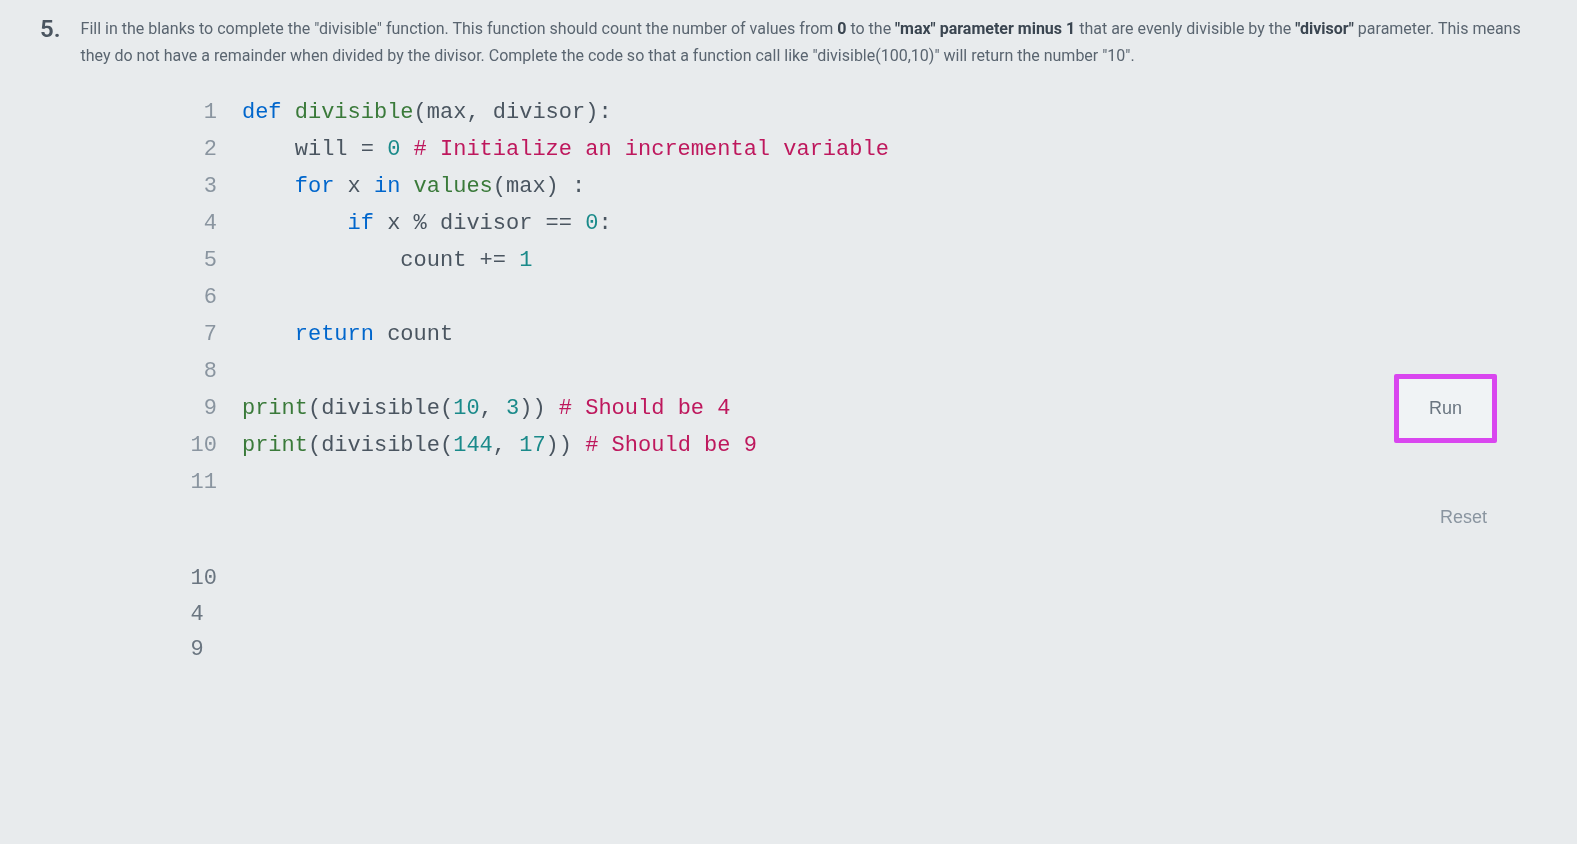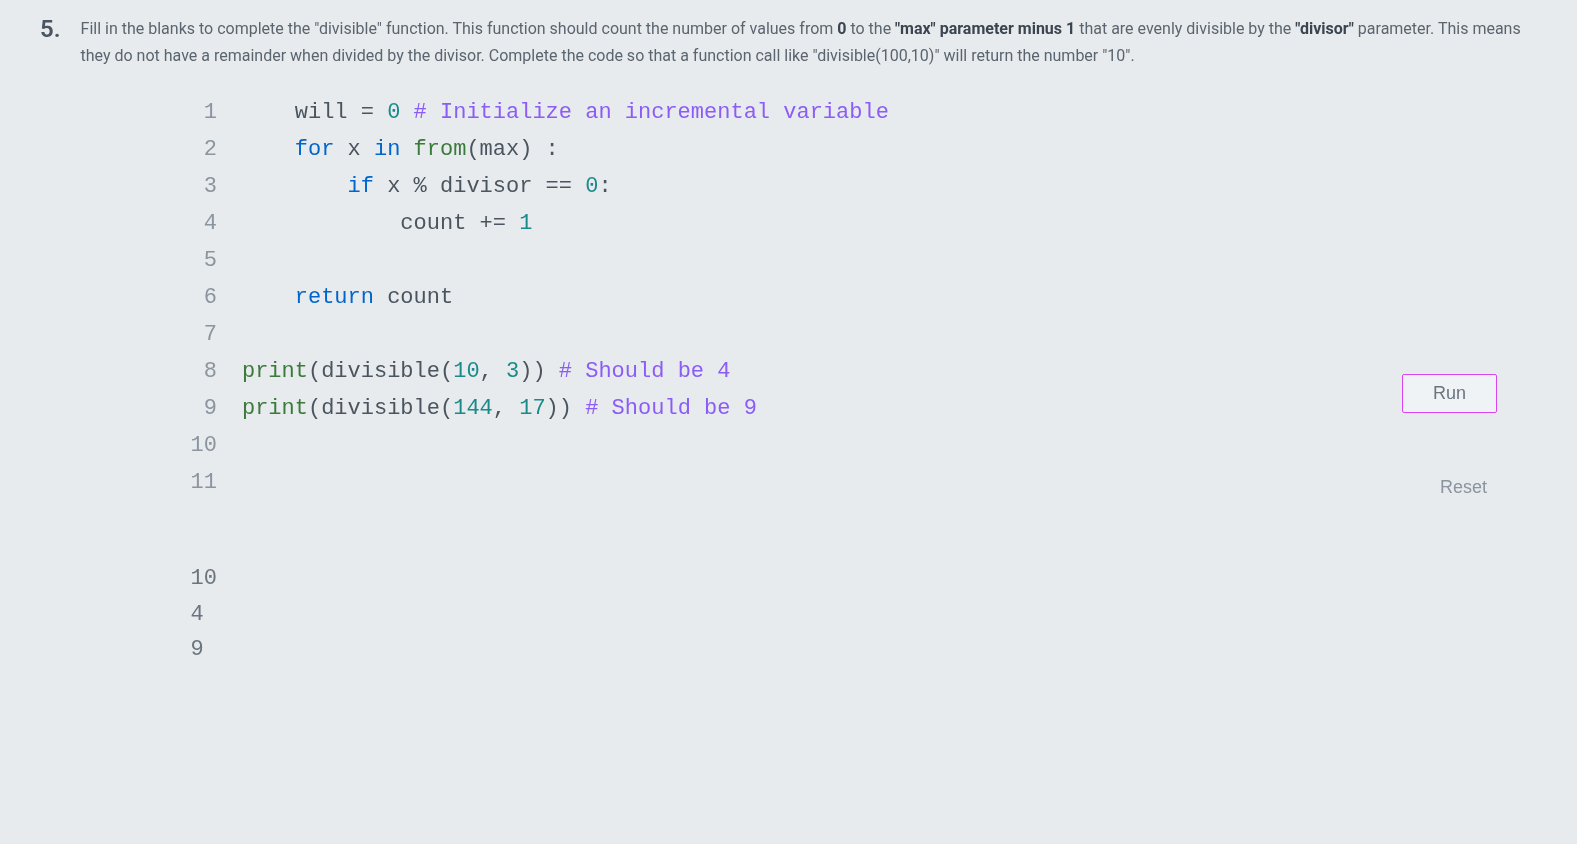--- a/index.html
+++ b/index.html
@@ -62,34 +62,34 @@
       position: relative;
     }
     .code-line {
       height: 37px;
       white-space: pre;
       position: relative;
     }
     .kw { color: #0066cc; }
     .fn { color: #3a7a3a; }
     .num { color: #1a8a8a; }
-    .comment { color: #8b5cf6; margin-top: 17px; }
+    .comment { color: #be185d; margin-top: 17px; }
     .buttons {
       position: absolute;
       right: 40px;
       top: 280px;
       display: flex;
       flex-direction: column;
       gap: 15px;
       align-items: flex-end;
     }
     .btn-run {
-      border: 1px solid #d946ef;
+      border: 5px solid #d946ef;
       background: #f0f3f5;
-      padding: 8px 30px;
+      padding: 19px 30px;
       font-size: 18px;
       color: #6a7580;
       cursor: pointer;
       border-radius: 2px;
     }
     .btn-reset {
       background: none;
       border: none;
       font-size: 18px;
       color: #8a95a0;
@@ -124,22 +124,23 @@
           <div>4</div>
           <div>5</div>
           <div>6</div>
           <div>7</div>
           <div>8</div>
           <div>9</div>
           <div>10</div>
           <div>11</div>
         </div>
         <div class="code-content">
+          <div class="code-line"><span class="kw">def</span><span class="fn"> divisible</span><span>(max, divisor):</span></div>
           <div class="code-line"><span>    will = </span><span class="num">0</span><span class="comment"> # Initialize an incremental variable</span></div>
-          <div class="code-line"><span>    </span><span class="kw">for</span><span> x </span><span class="kw">in</span><span class="fn"> from</span><span>(max) :</span></div>
+          <div class="code-line"><span>    </span><span class="kw">for</span><span> x </span><span class="kw">in</span><span class="fn"> values</span><span>(max) :</span></div>
           <div class="code-line"><span>        </span><span class="kw">if</span><span> x % divisor == </span><span class="num">0</span><span>:</span></div>
           <div class="code-line"><span>            count += </span><span class="num">1</span></div>
           <div class="code-line"></div>
           <div class="code-line"><span>    </span><span class="kw">return</span><span> count</span></div>
           <div class="code-line"></div>
           <div class="code-line"><span class="fn">print</span><span>(divisible(</span><span class="num">10</span><span>, </span><span class="num">3</span><span>)) </span><span class="comment"># Should be 4</span></div>
           <div class="code-line"><span class="fn">print</span><span>(divisible(</span><span class="num">144</span><span>, </span><span class="num">17</span><span>)) </span><span class="comment"># Should be 9</span></div>
         </div>
       </div>
 

